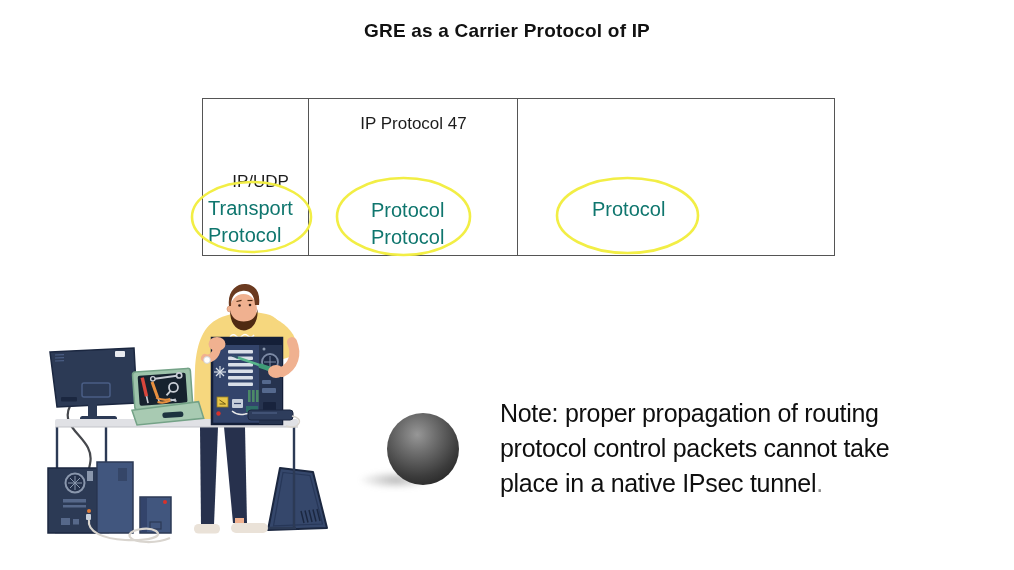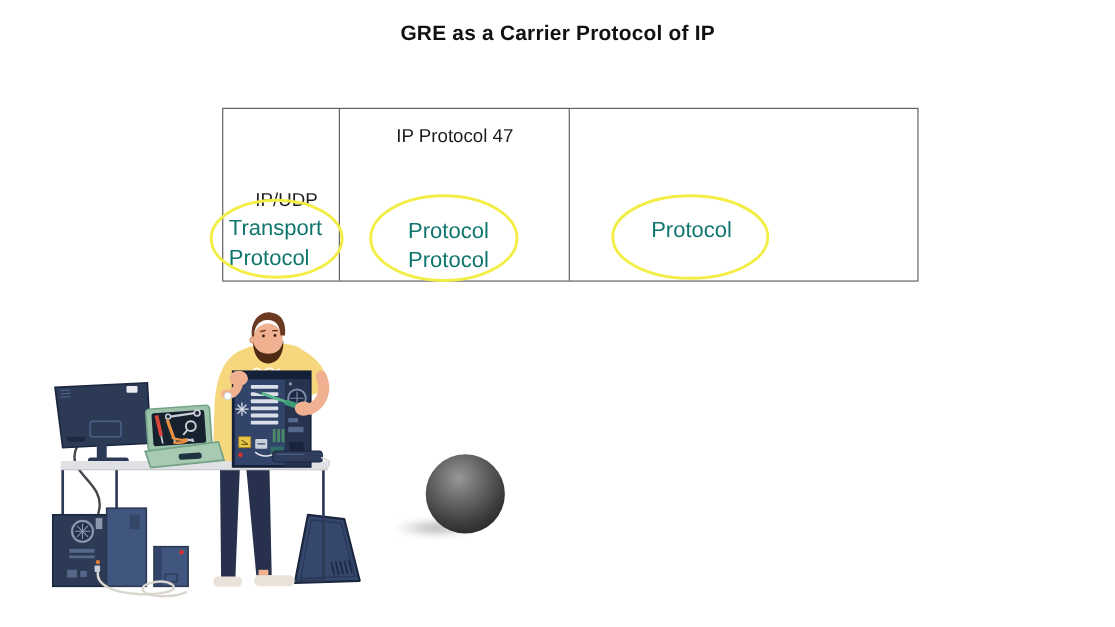--- a/index.html
+++ b/index.html
@@ -233,14 +233,19 @@
       <line x1="208" y1="77.6" x2="202" y2="75.5" stroke="#35536e" stroke-width="2.2"></line>
       <line x1="240" y1="89" x2="231" y2="86" stroke="#3f9c77" stroke-width="5" stroke-linecap="round"></line>
       <path d="M262,62 C267,74 264,86 252,92" stroke="#f0b190" stroke-width="10" fill="none" stroke-linecap="round"></path>
       <ellipse cx="246" cy="91.5" rx="8" ry="6.5" fill="#f0b190"></ellipse>
     </g>
   </svg>
 
   <div class="sphere-shadow"></div>
   <div class="sphere"></div>
 
+  <div class="note">
+    <div class="nline">Note: proper propagation of routing</div>
+    <div class="nline">protocol control packets cannot take</div>
+    <div class="nline"><span>place in a native IPsec tunnel</span><span class="period">.</span></div>
+  </div>
 
 </div>
 
 </body></html>

